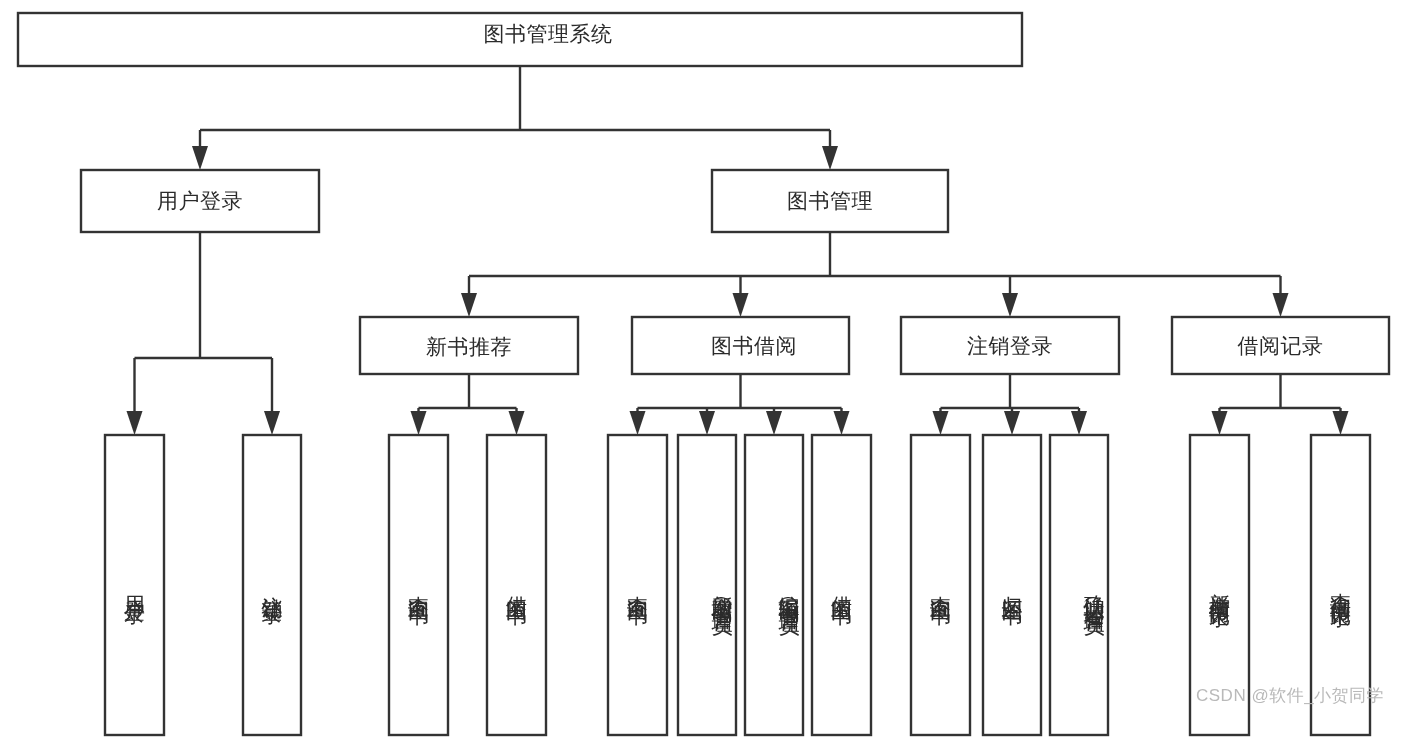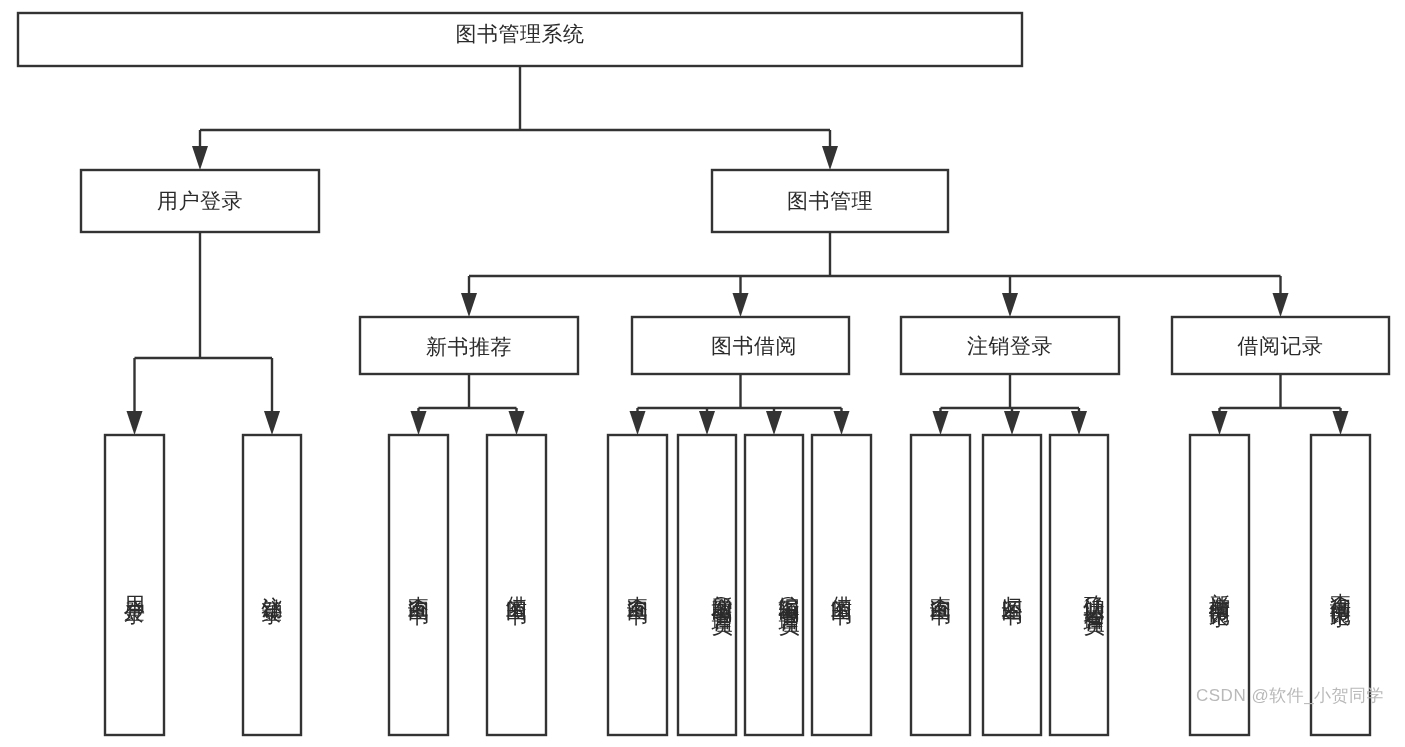--- a/index.html
+++ b/index.html
@@ -153,21 +153,21 @@
         <rect x="745" y="435" width="58" height="300" class="node-box"></rect>
         <rect x="812" y="435" width="59" height="300" class="node-box"></rect>
         <rect x="911" y="435" width="59" height="300" class="node-box"></rect>
         <rect x="983" y="435" width="58" height="300" class="node-box"></rect>
         <rect x="1050" y="435" width="58" height="300" class="node-box"></rect>
         <rect x="1190" y="435" width="59" height="300" class="node-box"></rect>
         <rect x="1311" y="435" width="59" height="300" class="node-box"></rect>
       </g>
   </svg>
   <div id="label-layer">
-      <div class="node-label-h" style="left: 18px; top: 13px; width: 1004px; height: 41px;">图书管理系统</div>
+      <div class="node-label-h" style="left: 18px; top: 13px; width: 1004px; height: 41px; padding-left: 28px;">图书管理系统</div>
       <div class="node-label-h" style="left: 81px; top: 170px; width: 238px; height: 62px;">用户登录</div>
       <div class="node-label-h" style="left: 712px; top: 170px; width: 236px; height: 62px; border-radius: 12px;">图书管理</div>
       <div class="node-label-h" style="left: 360px; top: 317px; width: 218px; height: 59px; border-radius: 24px;">新书推荐</div>
       <div class="node-label-h" style="left: 632px; top: 317px; width: 244px; height: 57px;">图书借阅</div>
       <div class="node-label-h" style="left: 901px; top: 317px; width: 218px; height: 57px;">注销登录</div>
       <div class="node-label-h" style="left: 1172px; top: 317px; width: 217px; height: 57px; font-family: Liberation Mono, monospace;">借阅记录</div>
       <div class="node-label-v align-mid" style="left: 105px; top: 435px; width: 59px; height: 300px; padding-top: 0px;">用户登录</div>
       <div class="node-label-v align-mid" style="left: 243px; top: 435px; width: 58px; height: 300px; padding-top: 0px;">注销登录</div>
       <div class="node-label-v align-mid" style="left: 389px; top: 435px; width: 59px; height: 300px; padding-top: 0px;">查询图书</div>
       <div class="node-label-v align-mid" style="left: 487px; top: 435px; width: 59px; height: 300px; padding-top: 0px;">借阅图书</div>

